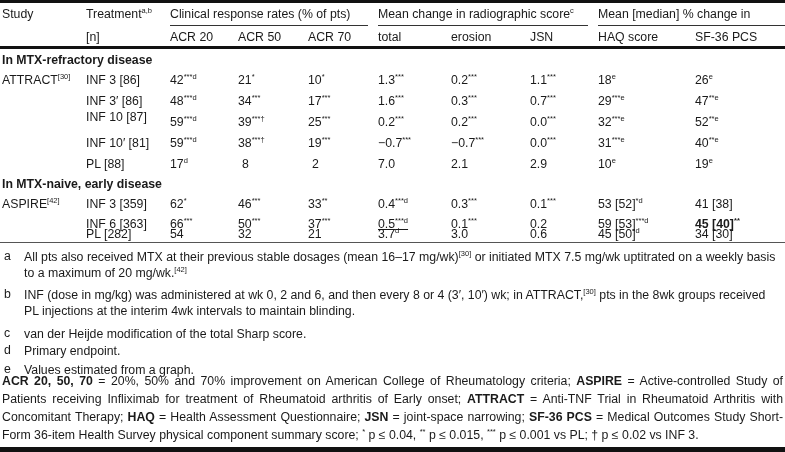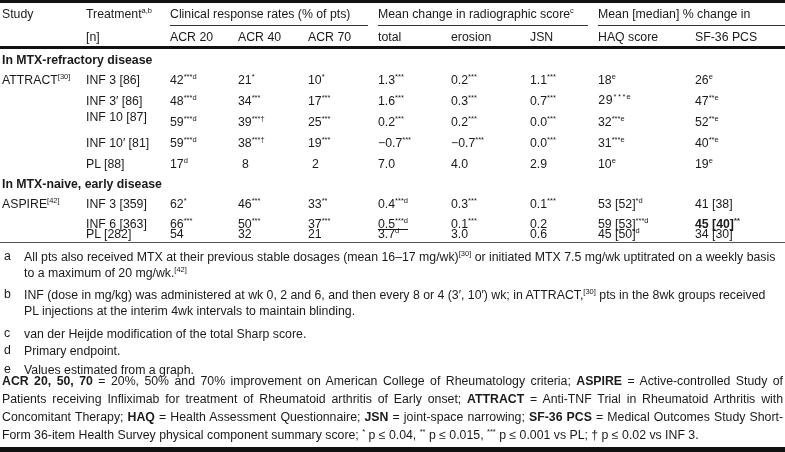--- a/index.html
+++ b/index.html
@@ -31,21 +31,21 @@
 <div class="cell" style="left:170px;top:7px">Clinical response rates (% of pts)</div>
 <div class="cell" style="left:378px;top:7px"><span>Mean change in radiographic score</span><sup>c</sup></div>
 <div class="cell" style="left:598px;top:7px">Mean [median] % change in</div>
 
 <div class="hline" style="left:170px;top:25px;width:198px"></div>
 <div class="hline" style="left:378px;top:25px;width:210px"></div>
 <div class="hline" style="left:598px;top:25px;width:187px"></div>
 
 <div class="cell" style="left:86px;top:30px">[n]</div>
 <div class="cell" style="left:170px;top:30px">ACR 20</div>
-<div class="cell" style="left:238px;top:30px">ACR 40</div>
+<div class="cell" style="left:238px;top:30px">ACR 50</div>
 <div class="cell" style="left:308px;top:30px">ACR 70</div>
 <div class="cell" style="left:378px;top:30px">total</div>
 <div class="cell" style="left:451px;top:30px">erosion</div>
 <div class="cell" style="left:530px;top:30px">JSN</div>
 <div class="cell" style="left:598px;top:30px">HAQ score</div>
 <div class="cell" style="left:695px;top:30px">SF-36 PCS</div>
 
 <div class="thick" style="top:46px"></div>
 
 <div class="cell section" style="left:2px;top:53px">In MTX-refractory disease</div>
@@ -61,21 +61,21 @@
     <div class="cell" style="left: 530px; top: 73px;"><span>1.1</span><sup>***</sup></div>
     <div class="cell" style="left: 598px; top: 73px;"><span>18</span><sup>e</sup></div>
     <div class="cell" style="left: 695px; top: 73px;"><span>26</span><sup>e</sup></div>
     <div class="cell" style="left: 86px; top: 94px;">INF 3′ [86]</div>
     <div class="cell" style="left: 170px; top: 94px;"><span>48</span><sup>***d</sup></div>
     <div class="cell" style="left: 238px; top: 94px;"><span>34</span><sup>***</sup></div>
     <div class="cell" style="left: 308px; top: 94px;"><span>17</span><sup>***</sup></div>
     <div class="cell" style="left: 378px; top: 94px;"><span>1.6</span><sup>***</sup></div>
     <div class="cell" style="left: 451px; top: 94px;"><span>0.3</span><sup>***</sup></div>
     <div class="cell" style="left: 530px; top: 94px;"><span>0.7</span><sup>***</sup></div>
-    <div class="cell" style="left: 598px; top: 94px; font-family: Liberation Mono, monospace;"><span>29</span><sup>***e</sup></div>
+    <div class="cell" style="left: 598px; top: 94px;"><span>29</span><sup>***e</sup></div>
     <div class="cell" style="left: 695px; top: 94px;"><span>47</span><sup>**e</sup></div>
     <div class="cell" style="left: 86px; top: 110px;">INF 10 [87]</div>
     <div class="cell" style="left: 170px; top: 115px;"><span>59</span><sup>***d</sup></div>
     <div class="cell" style="left: 238px; top: 115px;"><span>39</span><sup>***†</sup></div>
     <div class="cell" style="left: 308px; top: 115px;"><span>25</span><sup>***</sup></div>
     <div class="cell" style="left: 378px; top: 115px;"><span>0.2</span><sup>***</sup></div>
     <div class="cell" style="left: 451px; top: 115px;"><span>0.2</span><sup>***</sup></div>
     <div class="cell" style="left: 530px; top: 115px;"><span>0.0</span><sup>***</sup></div>
     <div class="cell" style="left: 598px; top: 115px;"><span>32</span><sup>***e</sup></div>
     <div class="cell" style="left: 695px; top: 115px;"><span>52</span><sup>**e</sup></div>
@@ -86,21 +86,21 @@
     <div class="cell" style="left: 378px; top: 136px;"><span>−0.7</span><sup>***</sup></div>
     <div class="cell" style="left: 451px; top: 136px;"><span>−0.7</span><sup>***</sup></div>
     <div class="cell" style="left: 530px; top: 136px;"><span>0.0</span><sup>***</sup></div>
     <div class="cell" style="left: 598px; top: 136px;"><span>31</span><sup>***e</sup></div>
     <div class="cell" style="left: 695px; top: 136px;"><span>40</span><sup>**e</sup></div>
     <div class="cell" style="left: 86px; top: 157px;">PL [88]</div>
     <div class="cell" style="left: 170px; top: 157px;"><span>17</span><sup>d</sup></div>
     <div class="cell" style="left: 242px; top: 157px;"><span>8</span><sup></sup></div>
     <div class="cell" style="left: 312px; top: 157px;"><span>2</span><sup></sup></div>
     <div class="cell" style="left: 378px; top: 157px;"><span>7.0</span><sup></sup></div>
-    <div class="cell" style="left: 451px; top: 157px;"><span>4.0</span><sup></sup></div>
+    <div class="cell" style="left: 451px; top: 157px;"><span>2.1</span><sup></sup></div>
     <div class="cell" style="left: 530px; top: 157px;"><span>2.9</span><sup></sup></div>
     <div class="cell" style="left: 598px; top: 157px;"><span>10</span><sup>e</sup></div>
     <div class="cell" style="left: 695px; top: 157px;"><span>19</span><sup>e</sup></div>
   </div>
 
 <div class="cell section" style="left:2px;top:177px">In MTX-naive, early disease</div>
 <div class="cell" style="left:2px;top:197px"><span>ASPIRE</span><sup>[42]</sup></div>
 
 <div id="s1">
     <div class="cell" style="left: 86px; top: 197px;">INF 3 [359]</div>

